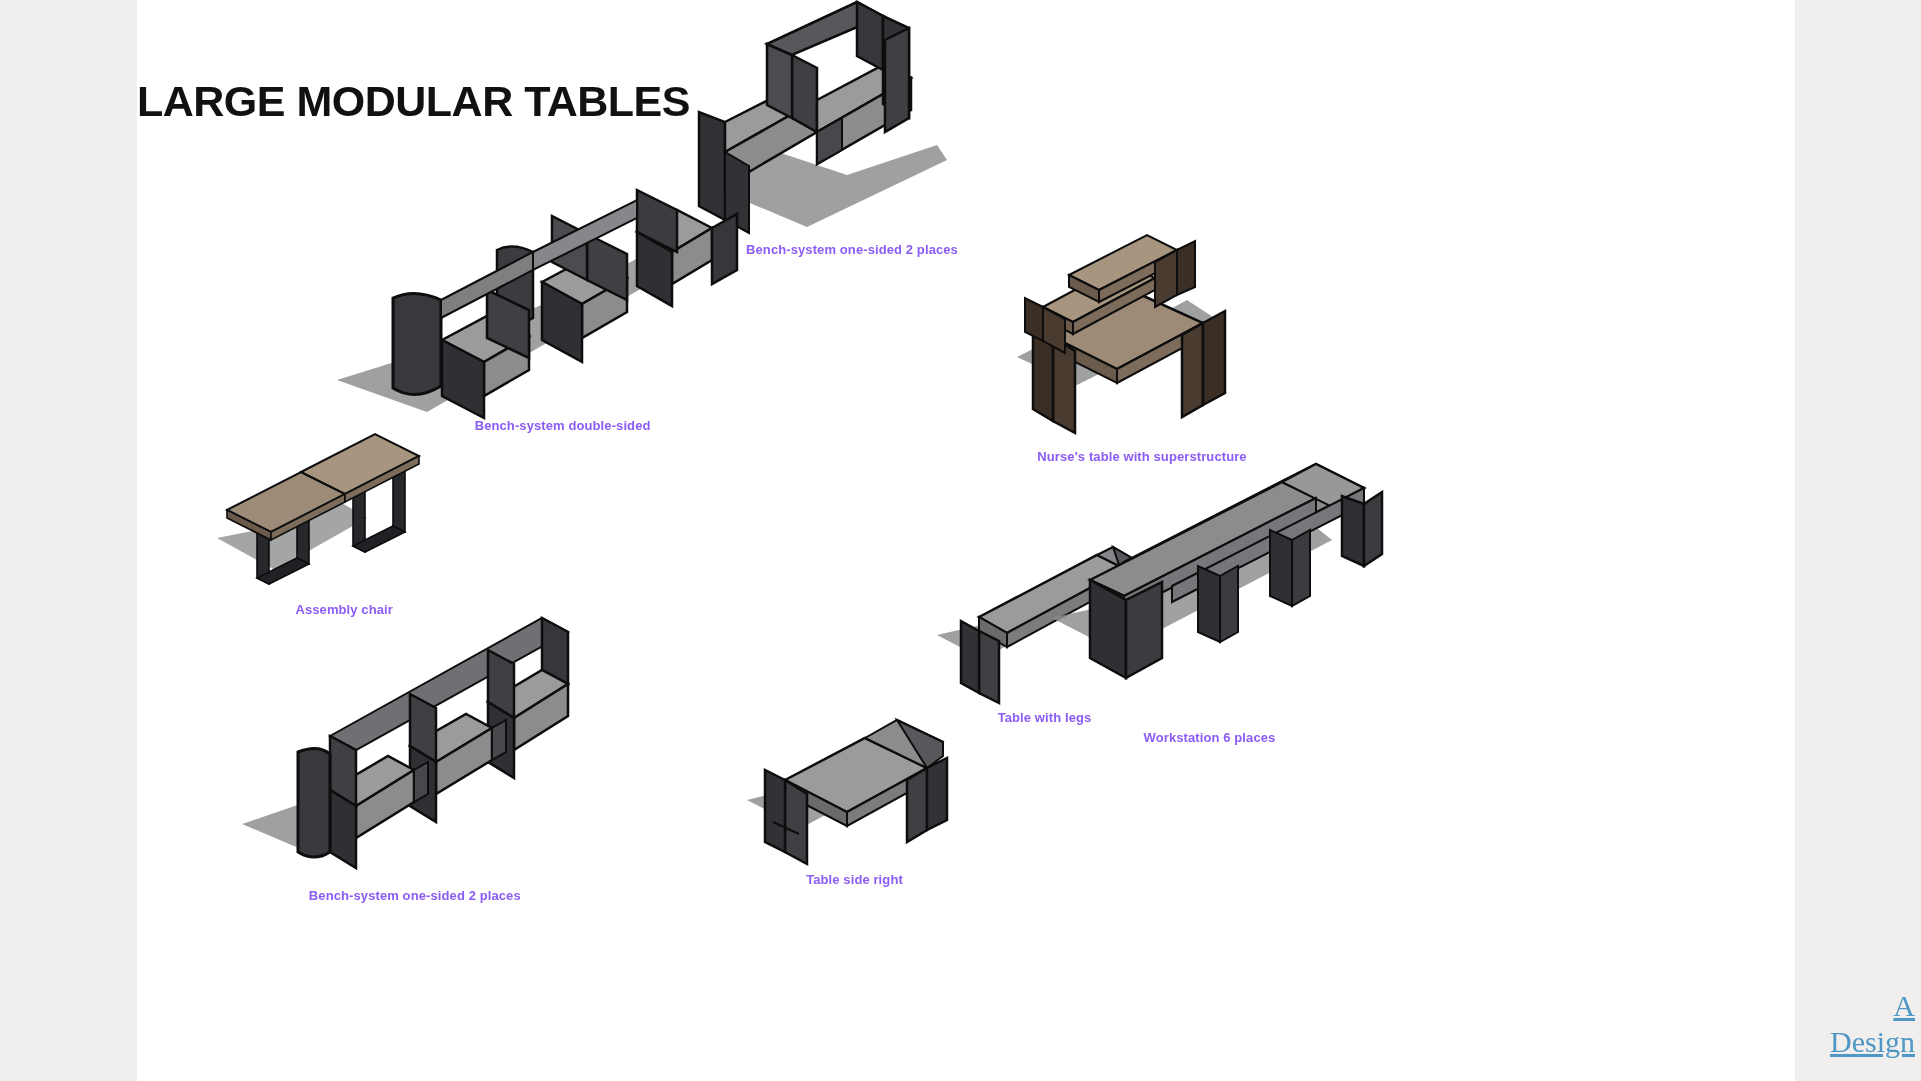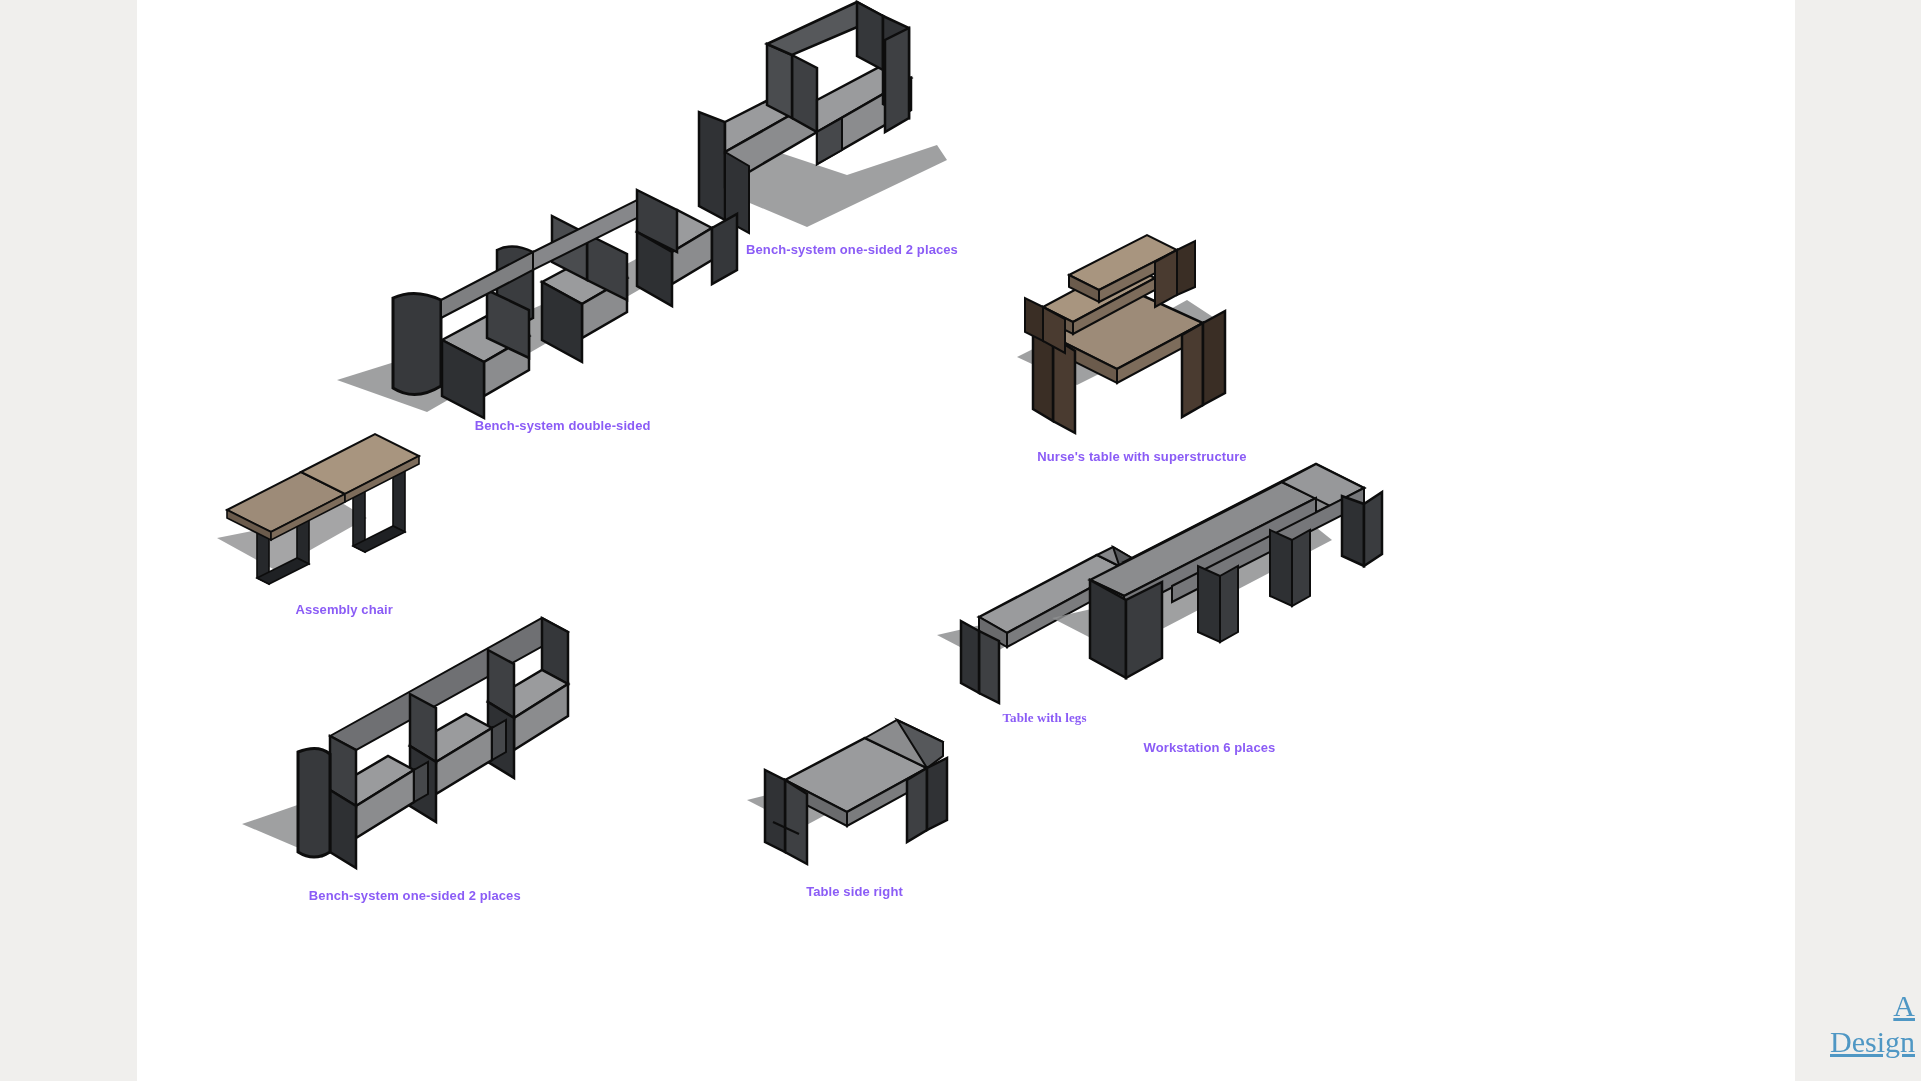--- a/index.html
+++ b/index.html
@@ -77,20 +77,21 @@
     font-size: 30px;
     cursor: pointer;
   }
 </style>
 </head>
 <body>
 
 <div id="viewport">
   <div id="sheet">
 
+    <h1 id="page-title">LARGE MODULAR TABLES</h1>
 
     <div class="item" style="left:560px; top:40px; width:310px; height:230px;">
       <svg width="310" height="200" viewBox="0 0 310 200">
         <g>
 
           <polygon points="22,150 110,187 250,120 240,105 150,135 60,105" fill="#8e8f90" opacity="0.85"></polygon>
 
           <polygon points="2,72 2,166 28,180 28,82" fill="#303235" stroke="#0d0d0d" stroke-width="2.5"></polygon>
 
           <polygon points="28,82 95,48 120,60 28,112" fill="#9a9b9d" stroke="#0d0d0d" stroke-width="2.5"></polygon>
@@ -256,21 +257,21 @@
 
           <polygon points="180,68 180,130 160,142 160,80" fill="#3e4043" stroke="#0d0d0d" stroke-width="2.5"></polygon>
           <polygon points="180,68 200,58 200,120 180,130" fill="#303235" stroke="#0d0d0d" stroke-width="2.5"></polygon>
 
           <polygon points="38,80 38,152 60,164 60,94" fill="#3e4043" stroke="#0d0d0d" stroke-width="2.5"></polygon>
           <polygon points="38,80 18,70 18,142 38,152" fill="#303235" stroke="#0d0d0d" stroke-width="2.5"></polygon>
 
           <line x1="26" y1="122" x2="52" y2="134" stroke="#0d0d0d" stroke-width="2"></line>
         </g>
       </svg>
-      <div class="item-label" style="top:184px; left:50%;">Table side right</div>
+      <div class="item-label" style="top:172px; left:50%;">Table side right</div>
     </div>
 
     <div class="item" style="left:800px; top:545px; width:215px; height:175px;">
       <svg width="215" height="150" viewBox="0 0 215 150">
         <g>
 
           <polygon points="0,90 46,114 168,46 144,32 70,74" fill="#8e8f90" opacity="0.85"></polygon>
 
           <polygon points="42,72 160,10 188,24 70,88" fill="#9a9b9d" stroke="#0d0d0d" stroke-width="2.5"></polygon>
           <polygon points="70,88 188,24 188,38 70,102" fill="#7b7c7e" stroke="#0d0d0d" stroke-width="2"></polygon>
@@ -279,21 +280,21 @@
           <polygon points="160,10 176,2 200,16 188,24" fill="#86878a" stroke="#0d0d0d" stroke-width="2"></polygon>
           <polygon points="176,2 200,16 200,30 188,38" fill="#56585b" stroke="#0d0d0d" stroke-width="2"></polygon>
 
           <polygon points="178,32 178,96 160,106 160,42" fill="#3e4043" stroke="#0d0d0d" stroke-width="2.5"></polygon>
           <polygon points="178,32 196,22 196,86 178,96" fill="#303235" stroke="#0d0d0d" stroke-width="2.5"></polygon>
 
           <polygon points="42,86 42,148 62,158 62,96" fill="#3e4043" stroke="#0d0d0d" stroke-width="2.5"></polygon>
           <polygon points="42,86 24,76 24,138 42,148" fill="#303235" stroke="#0d0d0d" stroke-width="2.5"></polygon>
         </g>
       </svg>
-      <div class="item-label" style="top:165px; left:50%;font-family:Liberation Serif, serif;">Table with legs</div>
+      <div class="item-label" style="top:165px; left:50%;">Table with legs</div>
     </div>
 
     <div class="item" style="left:915px; top:490px; width:350px; height:230px;">
       <svg width="350" height="215" viewBox="0 0 350 215">
         <g>
 
           <polygon points="0,128 66,162 280,50 260,34 180,78 70,112" fill="#8e8f90" opacity="0.85"></polygon>
 
           <polygon points="72,72 264,-26 312,-2 120,96" fill="#8b8c8e" stroke="#0d0d0d" stroke-width="2.5"></polygon>
 
@@ -312,21 +313,21 @@
           <polygon points="146,76 146,142 168,152 168,86" fill="#2e3033" stroke="#0d0d0d" stroke-width="2"></polygon>
           <polygon points="168,86 168,152 186,142 186,76" fill="#3a3c3f" stroke="#0d0d0d" stroke-width="2"></polygon>
 
           <polygon points="218,40 218,106 240,116 240,50" fill="#2e3033" stroke="#0d0d0d" stroke-width="2"></polygon>
           <polygon points="240,50 240,116 258,106 258,40" fill="#3a3c3f" stroke="#0d0d0d" stroke-width="2"></polygon>
 
           <polygon points="290,6 290,66 312,76 312,14" fill="#2e3033" stroke="#0d0d0d" stroke-width="2.5"></polygon>
           <polygon points="312,14 312,76 330,64 330,2" fill="#3a3c3f" stroke="#0d0d0d" stroke-width="2.5"></polygon>
         </g>
       </svg>
-      <div class="item-label" style="top:250px; left:45%;">Workstation 6 places</div>
+      <div class="item-label" style="top:240px; left:45%;">Workstation 6 places</div>
     </div>
 
   </div>
 
   <div id="watermark">
     <span class="wm-line">A</span>
     <span class="wm-line">Design</span>
   </div>
 
 </div>

